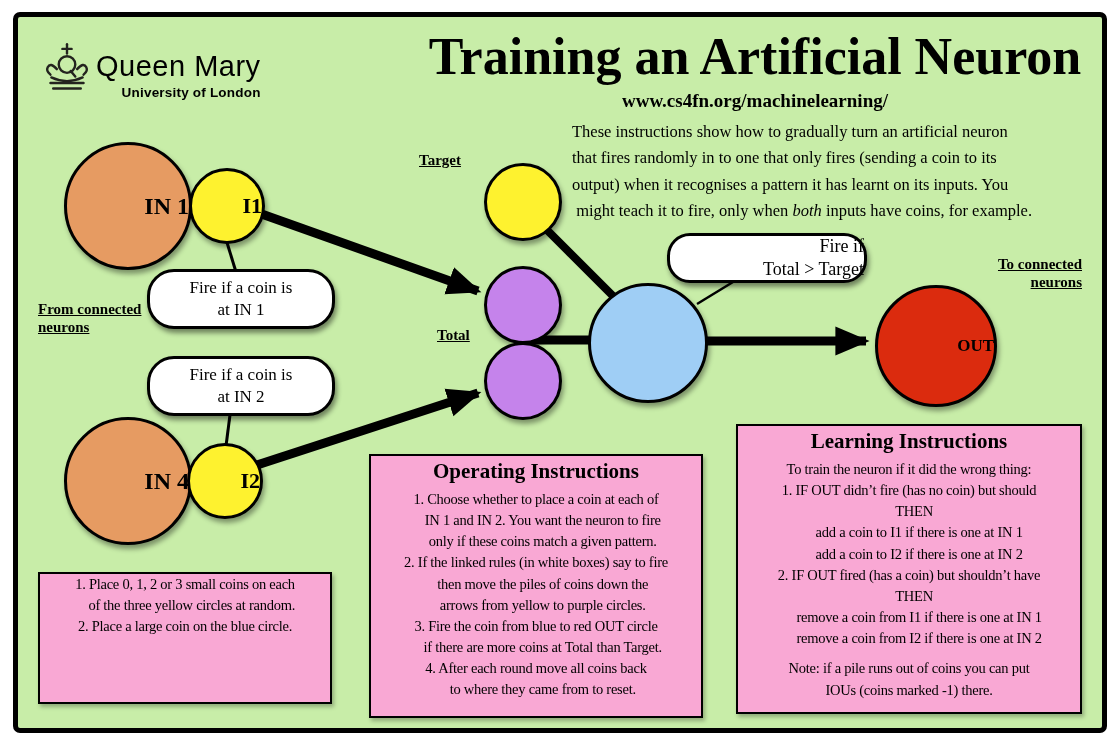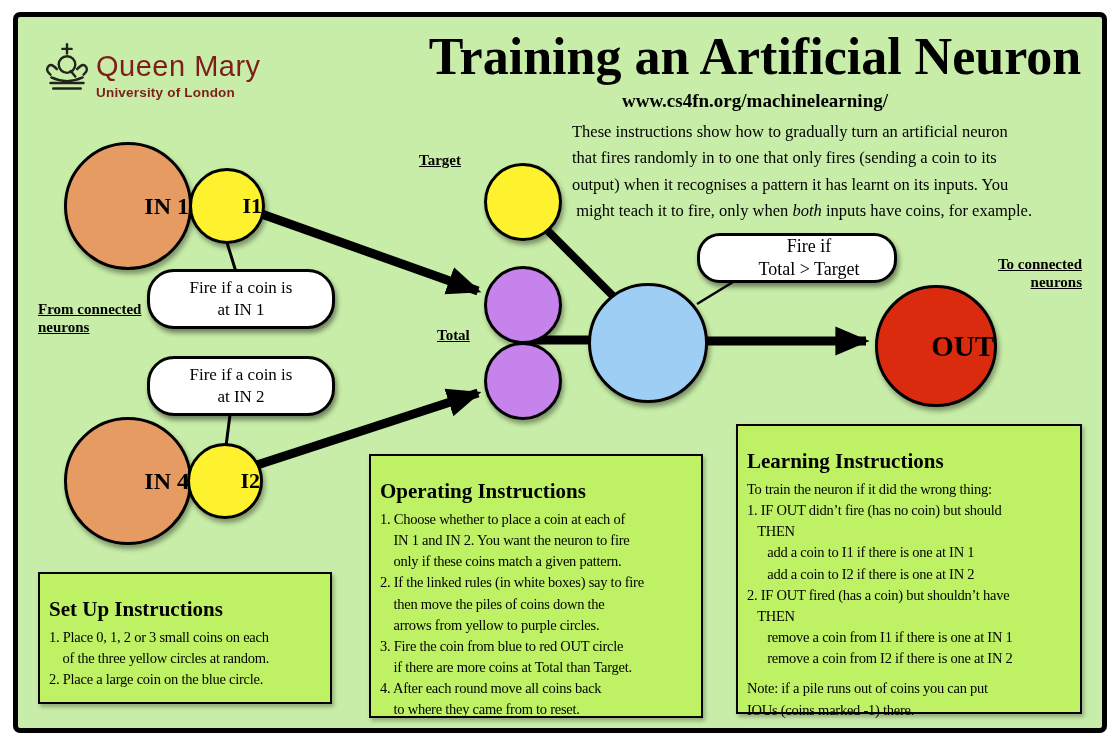--- a/index.html
+++ b/index.html
@@ -3,55 +3,55 @@
 <meta charset="utf-8">
 <style>
   html,body{margin:0;padding:0;background:#ffffff;}
   .canvas{position:relative;width:1119px;height:744px;background:#ffffff;overflow:hidden;
           font-family:"Liberation Serif", serif;color:#000;}
   .frame{position:absolute;left:13px;top:12px;width:1084px;height:711px;
          background:var(--canvas,#c8eda8);border:5px solid #000;border-radius:7px;}
 
   
   .logo-crown{position:absolute;left:44px;top:42px;}
-  .logo-text{position:absolute;left:96px;top:52px;font-family:"Liberation Sans",sans-serif;color:#7f1d1d;}
+  .logo-text{position:absolute;left:96px;top:52px;font-family:"Liberation Sans",sans-serif;color:#000000;text-align:right;}
   .logo-name{font-size:29px;font-weight:400;letter-spacing:.5px;line-height:1;}
   .logo-sub{font-size:13.5px;font-weight:700;margin-top:4px;letter-spacing:.2px;}
   .titleblock{position:absolute;left:420px;top:28px;width:670px;text-align:center;}
   .title{font-size:52px;font-weight:700;line-height:1.1;}
   .url{font-size:19px;font-weight:700;margin-top:5px;}
   .intro{position:absolute;left:572px;top:119px;width:545px;font-size:16.5px;line-height:1.6;
          white-space:pre-wrap;}
   .intro em{font-style:italic;}
 
   
   .wires{position:absolute;left:0;top:0;z-index:1;pointer-events:none;}
   .wires line{stroke:#000;}
   .node{position:absolute;z-index:2;border:3.5px solid #000;border-radius:50%;
         display:flex;align-items:center;justify-content:flex-end;font-weight:700;
         box-shadow:2px 4px 5px rgba(0,0,0,.38);}
   .node-in{width:122px;height:122px;background:var(--input,#e69b62);font-size:24px;}
   .node-small{width:70px;height:70px;background:var(--yellow,#fef22f);font-size:22px;}
   .node-target{left:484px;top:163px;width:72px;height:72px;background:var(--yellow,#fef22f);}
   .node-total{width:72px;height:72px;background:var(--purple,#c583eb);}
   .node-blue{left:588px;top:283px;width:114px;height:114px;background:var(--blue,#9fcef5);}
-  .node-out{left:875px;top:285px;width:116px;height:116px;background:var(--output,#db2b0e);font-size:29px;}
+  .node-out{left:875px;top:285px;width:116px;height:116px;background:var(--output,#db2b0e);font-size:17px;}
   .dlabel{position:absolute;z-index:2;font-weight:700;font-size:15px;line-height:1.23;text-decoration:underline;}
   .pill{position:absolute;z-index:3;background:#fff;border:3px solid #000;border-radius:27px;
         display:flex;flex-direction:column;justify-content:center;text-align:center;
         font-size:17px;line-height:1.28;white-space:pre-line;
         box-shadow:2px 4px 5px rgba(0,0,0,.45);}
   .pill-rule1{left:147px;top:269px;width:182px;height:54px;}
   .pill-rule2{left:147px;top:356px;width:182px;height:54px;}
-  .pill-fire{left:697px;top:233px;width:200px;height:50px;border-radius:23px;
-             text-align:center;padding-left:24px;font-size:18px;box-sizing:border-box;}
+  .pill-fire{left:667px;top:233px;width:200px;height:50px;border-radius:23px;
+             text-align:right;padding-left:24px;font-size:18px;box-sizing:border-box;}
 
   
-  .ibox{position:absolute;z-index:2;background:#bef264;border:2.5px solid #000;
-        padding:20px 9px;box-sizing:border-box;box-shadow:2px 3px 4px rgba(0,0,0,.28);}
+  .ibox{position:absolute;z-index:2;background:#f9a8d4;border:2.5px solid #000;
+        padding:0 9px;box-sizing:border-box;box-shadow:2px 3px 4px rgba(0,0,0,.28);text-align:center;}
   .ibox h2{font-size:21px;font-weight:700;margin:3px 0 5px 0;font-family:"Liberation Serif",serif;}
   .ibody{font-size:14.5px;line-height:1.46;white-space:pre-wrap;letter-spacing:-.25px;}
   .box-setup{left:38px;top:572px;width:294px;height:132px;}
   .box-operating{left:369px;top:454px;width:334px;height:264px;}
   .box-learning{left:736px;top:424px;width:346px;height:290px;}
   .lnote{margin-top:9px;}
 </style>
 </head>
 <body>
 
@@ -128,21 +128,20 @@
   </div>
 
   <div class="pill pill-rule1">Fire if a coin is
 at IN 1</div>
   <div class="pill pill-rule2">Fire if a coin is
 at IN 2</div>
   <div class="pill pill-fire">Fire if
 Total &gt; Target</div>
 
   <div class="ibox box-setup">
-    <h2>Set Up Instructions</h2>
     <div class="ibody">1. Place 0, 1, 2 or 3 small coins on each
     of the three yellow circles at random.
 2. Place a large coin on the blue circle.</div>
   </div>
 
   <div class="ibox box-operating">
     <h2>Operating Instructions</h2>
     <div class="ibody">1. Choose whether to place a coin at each of
     IN 1 and IN 2. You want the neuron to fire
     only if these coins match a given pattern.

